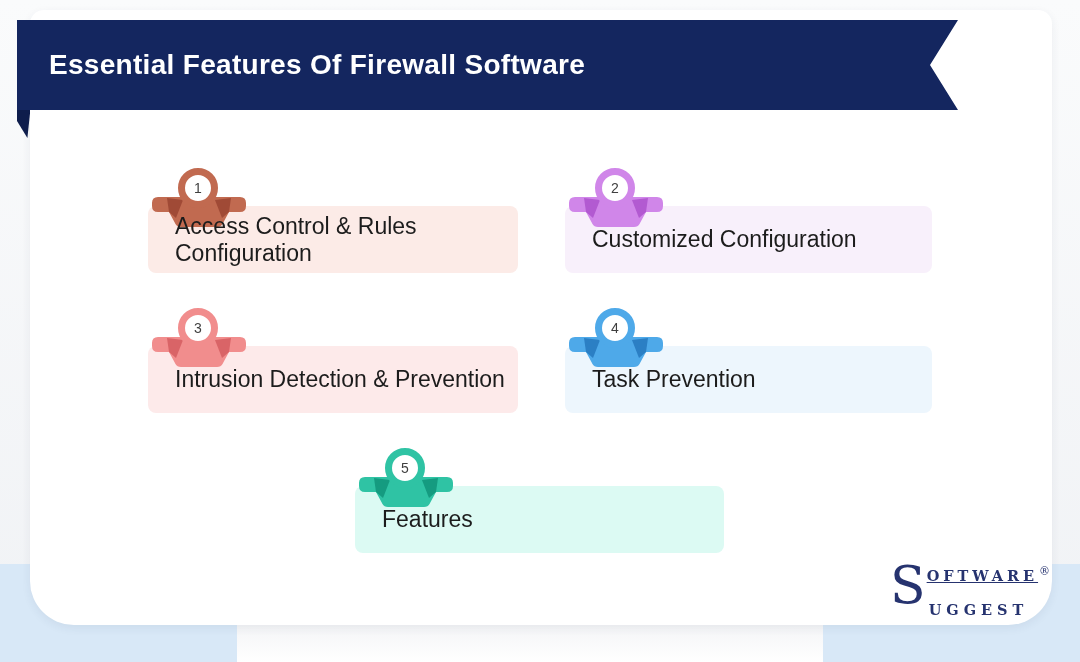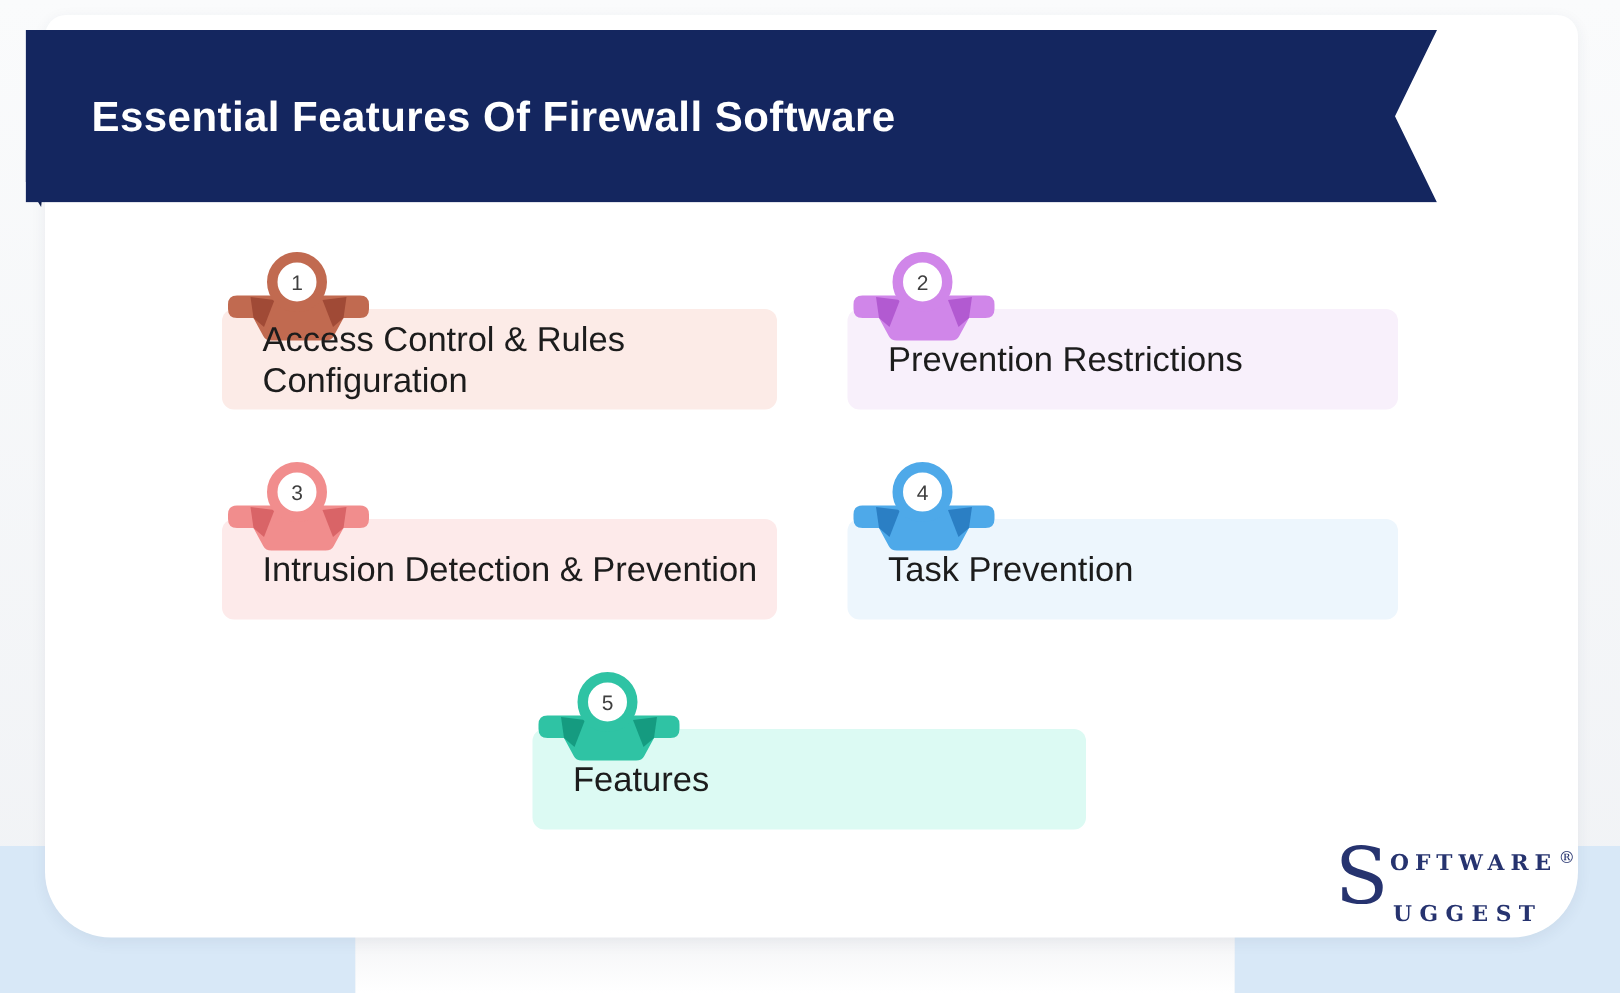--- a/index.html
+++ b/index.html
@@ -18,22 +18,22 @@
     background:linear-gradient(180deg,#f3f4f6,#ffffff);}
 
   
   .sheet{position:absolute;left:30px;top:10px;width:1022px;height:615px;
     background:#ffffff;border-radius:14px 14px 44px 44px;
     box-shadow:0 3px 10px rgba(40,60,90,0.07);}
 
   
   .ribbon-tail{position:absolute;left:17px;top:100px;width:13px;height:38px;
     clip-path:polygon(0 0,100% 0,100% 35%,80% 100%,0 55%);}
-  .ribbon{position:absolute;left:17px;top:20px;width:941px;height:115px;
-    display:flex;align-items:center;padding-left:44px;box-sizing:border-box;
+  .ribbon{position:absolute;left:17px;top:20px;width:941px;height:90px;
+    display:flex;align-items:center;padding-left:32px;box-sizing:border-box;
     clip-path:polygon(0 0,100% 0,calc(100% - 28px) 50%,100% 100%,0 100%);}
   .ribbon h1{margin:0;font-size:28px;font-weight:700;color:#ffffff;letter-spacing:.3px;}
 
   
   .feature{position:absolute;height:67px;}
   .feature .plate{position:absolute;inset:0;border-radius:8px;}
   .feature .label{position:absolute;inset:0;display:flex;align-items:center;
     padding-left:27px;font-size:23px;font-weight:500;color:#1c1c1c;}
   .feature .badge{position:absolute;left:2px;top:-38px;width:98px;height:60px;overflow:visible;}
   .c1{left:148px;top:206px;width:370px;}
@@ -43,21 +43,21 @@
   .c5{left:355px;top:486px;width:369px;}
   .badge .num{font-family:"Liberation Sans",sans-serif;font-size:14px;font-weight:500;
     fill:#3f3f3f;text-anchor:middle;}
 
   
   .logo{position:absolute;left:890px;top:560px;display:flex;align-items:flex-start;
     font-family:"DejaVu Serif",serif;}
   .logo .big-s{font-size:52px;line-height:50px;}
   .logo .lines{display:flex;flex-direction:column;margin-left:1px;padding-top:7px;}
   .logo .row1{display:flex;align-items:flex-start;}
-  .logo .line1{font-size:14.5px;letter-spacing:4px;font-weight:600;}
+  .logo .line1{font-size:14.5px;letter-spacing:4px;font-weight:600;text-decoration:underline;}
   .logo .reg{font-size:11px;line-height:10px;margin-left:1px;}
   .logo .line2{font-size:14.5px;letter-spacing:5px;font-weight:600;margin-top:17px;margin-left:2px;}
 </style>
 </head>
 <body>
 
 <div class="canvas">
 
   <div class="blob bl"></div>
   <div class="blob br"></div>
@@ -84,21 +84,21 @@
 
   <div class="feature c2">
     <div class="plate" style="background: rgb(248, 240, 251);"></div>
     <svg class="badge" viewBox="0 0 98 60">
       <path class="ribbon-main" d="M2,35 Q2,29 8,29 L90,29 Q96,29 96,35 L96,38 Q96,44 90,44 L79,44 L72.5,56 Q71,59 67,59 L31,59 Q27,59 25.5,56 L19,44 L8,44 Q2,44 2,38 Z" fill="#d086e9"></path>
       <path class="fold" d="M17,30 L33,32 L26,50 L19,44 Z" fill="#b25ad1"></path>
       <path class="fold" d="M65,32 L81,30 L79,44 L72,50 Z" fill="#b25ad1"></path>
       <circle class="ring" cx="48" cy="20" r="16.5" fill="#ffffff" stroke-width="7" stroke="#d086e9"></circle>
       <text class="num" x="48" y="25">2</text>
     </svg>
-    <div class="label">Prevention Restrictions</div>
+    <div class="label">Customized Configuration</div>
   </div>
 
   <div class="feature c3">
     <div class="plate" style="background: rgb(253, 234, 234);"></div>
     <svg class="badge" viewBox="0 0 98 60">
       <path class="ribbon-main" d="M2,35 Q2,29 8,29 L90,29 Q96,29 96,35 L96,38 Q96,44 90,44 L79,44 L72.5,56 Q71,59 67,59 L31,59 Q27,59 25.5,56 L19,44 L8,44 Q2,44 2,38 Z" fill="#f18d8d"></path>
       <path class="fold" d="M17,30 L33,32 L26,50 L19,44 Z" fill="#d96467"></path>
       <path class="fold" d="M65,32 L81,30 L79,44 L72,50 Z" fill="#d96467"></path>
       <circle class="ring" cx="48" cy="20" r="16.5" fill="#ffffff" stroke-width="7" stroke="#f18d8d"></circle>
       <text class="num" x="48" y="25">3</text>

